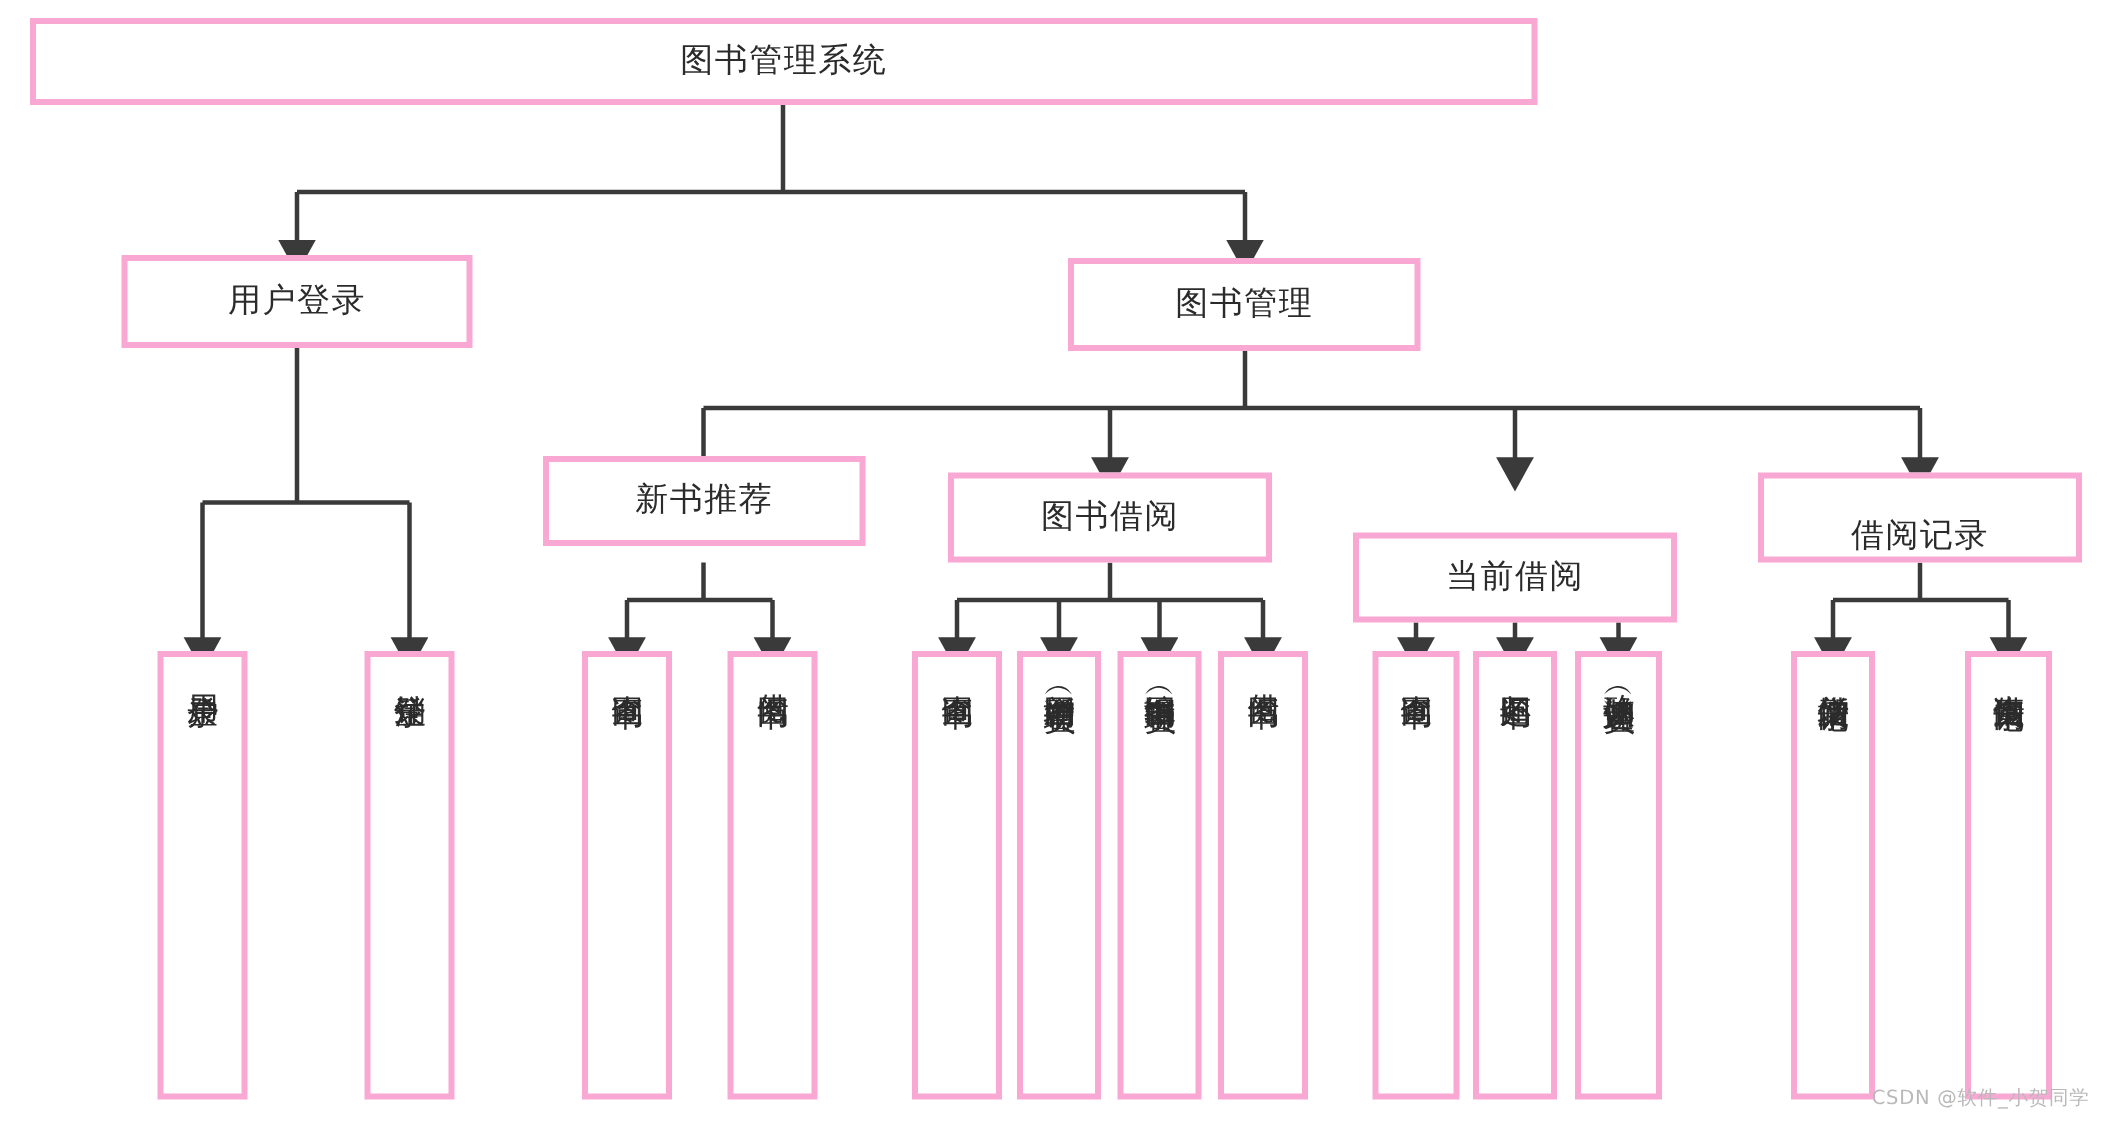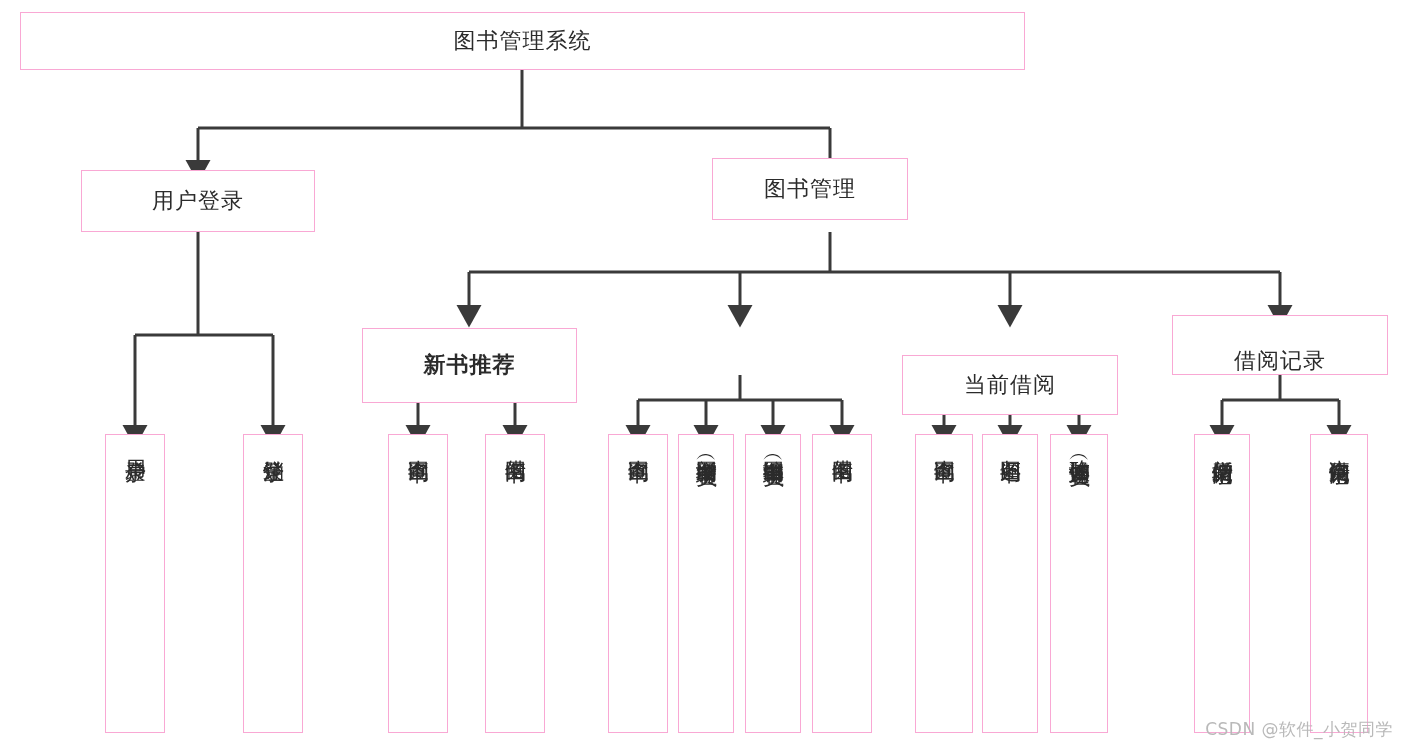--- a/index.html
+++ b/index.html
@@ -22,21 +22,21 @@
     left: 0;
     top: 0;
     width: 1405px;
     height: 747px;
     pointer-events: none;
   }
   .node {
     position: absolute;
     box-sizing: border-box;
     background: #ffffff;
-    border: 1px solid #f9a8d4;
+    border: 4px solid #f9a8d4;
     display: flex;
     align-items: center;
     justify-content: center;
     color: #2b2b2b;
     z-index: 2;
   }
   .node-h {
     font-size: 22px;
     letter-spacing: 1px;
     line-height: 1.2;
@@ -54,21 +54,21 @@
     writing-mode: vertical-rl;
     text-orientation: upright;
     display: block;
     text-align: start;
     white-space: nowrap;
   }
   #watermark {
     position: absolute;
     right: 12px;
     bottom: 6px;
-    font-size: 17px;
+    font-size: 13px;
     color: #b9b9b9;
     letter-spacing: 0.5px;
     z-index: 5;
     white-space: nowrap;
   }
 </style>
 </head>
 <body>
 
 <div id="diagram-root">
@@ -123,26 +123,29 @@
     </g>
   </svg>
 
   <div class="node node-h" style="left:20px; top:12px; width:1005px; height:58px;">
     <span>图书管理系统</span>
   </div>
 
   <div class="node node-h" style="left:81px; top:170px; width:234px; height:62px;">
     <span>用户登录</span>
   </div>
-  <div class="node node-h" style="left:712px; top:158px; width:196px; height:62px;">
+  <div class="node node-h" style="left:712px; top:172px; width:235px; height:62px;">
     <span>图书管理</span>
   </div>
 
-  <div class="node node-h" style="left:362px; top:328px; width:215px; height:75px;font-weight:bold;">
+  <div class="node node-h" style="left:362px; top:304px; width:215px; height:60px;">
     <span>新书推荐</span>
+  </div>
+  <div class="node node-h" style="left:632px; top:315px; width:216px; height:60px;">
+    <span>图书借阅</span>
   </div>
   <div class="node node-h" style="left:902px; top:315px; width:216px; height:60px;margin-top:40px;">
     <span>当前借阅</span>
   </div>
   <div class="node node-h" style="left:1172px; top:315px; width:216px; height:60px;align-items:flex-end;">
     <span>借阅记录</span>
   </div>
 
   <div class="node node-v" style="left:105px; top:434px; width:60px; height:299px;">
     <span class="vtext">用户登录</span>

